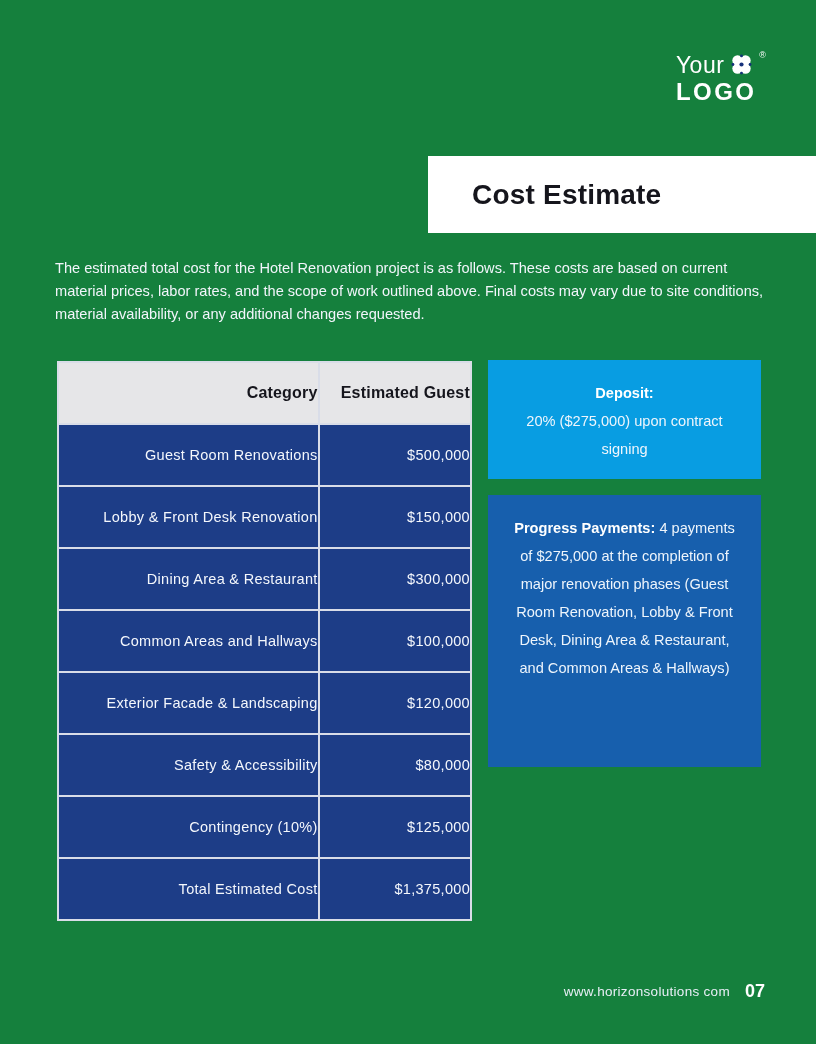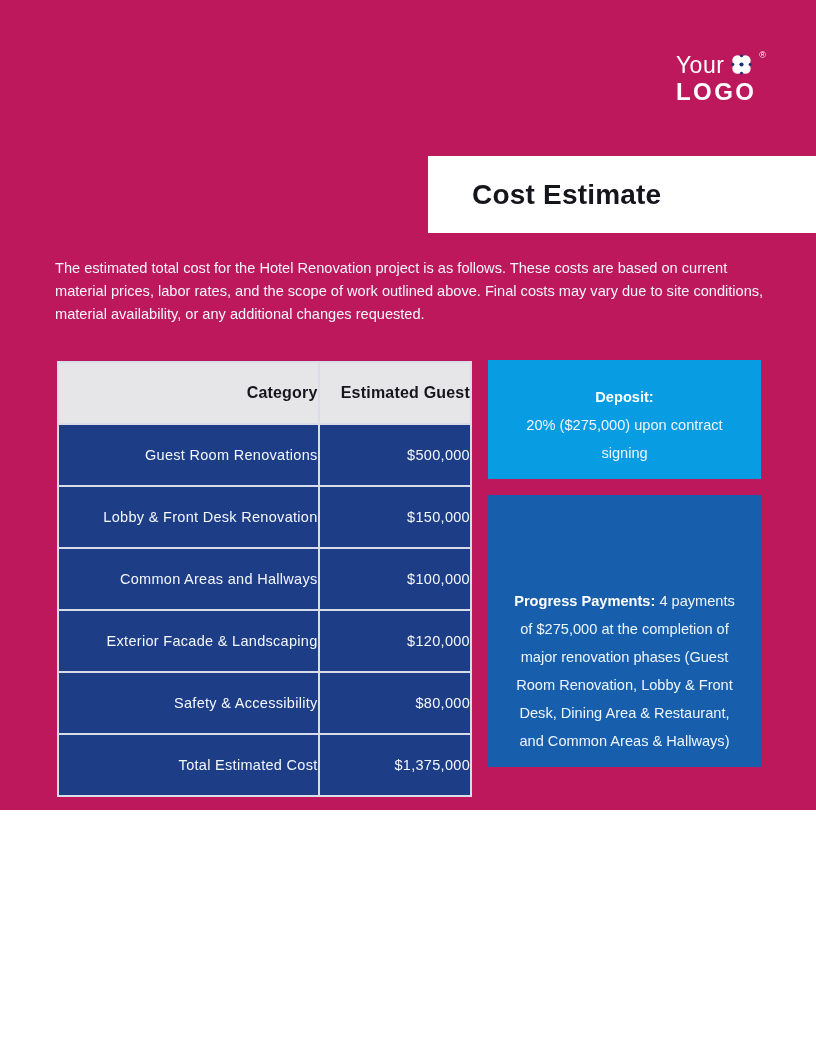--- a/index.html
+++ b/index.html
@@ -2,22 +2,22 @@
 <html><head>
 <meta charset="utf-8">
 <style>
   * { margin: 0; padding: 0; box-sizing: border-box; }
   html, body { width: 816px; height: 1056px; }
   body { font-family: "Liberation Sans", "DejaVu Sans", sans-serif; }
 
   .page {
     position: relative;
     width: 816px;
-    height: 810px;
-    background: #be185d;
+    height: 1044px;
+    background: #15803d;
     overflow: hidden;
   }
 
   
   .logo {
     position: absolute;
     top: 52px;
     right: 50px;
     color: #ffffff;
     line-height: 1;
@@ -96,22 +96,22 @@
     width: 273px;
   }
   .panel {
     width: 273px;
     color: #eef5fc;
     font-size: 14.6px;
     line-height: 28px;
     text-align: center;
     display: flex;
     flex-direction: column;
-    justify-content: flex-end;
-    padding: 12px 22px;
+    justify-content: flex-start;
+    padding: 19px 22px;
   }
   .panel strong { color: #ffffff; font-weight: 700; }
   .panel-deposit  { height: 119px; background: #089de2; margin-bottom: 16px; }
   .panel-progress { height: 272px; background: #175fad; margin-bottom: 21px; }
   .panel-final    { height: 152px; background: #1172c4; }
   .panel-title-block { display: block; }
 
   
   .footer {
     position: absolute;
@@ -168,30 +168,38 @@
     <tbody>
       <tr>
         <td>Guest Room Renovations</td>
         <td>$500,000</td>
       </tr>
       <tr>
         <td>Lobby &amp; Front Desk Renovation</td>
         <td>$150,000</td>
       </tr>
       <tr>
+        <td>Dining Area &amp; Restaurant</td>
+        <td>$300,000</td>
+      </tr>
+      <tr>
         <td>Common Areas and Hallways</td>
         <td>$100,000</td>
       </tr>
       <tr>
         <td>Exterior Facade &amp; Landscaping</td>
         <td>$120,000</td>
       </tr>
       <tr>
         <td>Safety &amp; Accessibility</td>
         <td>$80,000</td>
+      </tr>
+      <tr>
+        <td>Contingency (10%)</td>
+        <td>$125,000</td>
       </tr>
       <tr>
         <td>Total Estimated Cost</td>
         <td>$1,375,000</td>
       </tr>
     </tbody>
   </table>
 
   <div class="panels">
 

